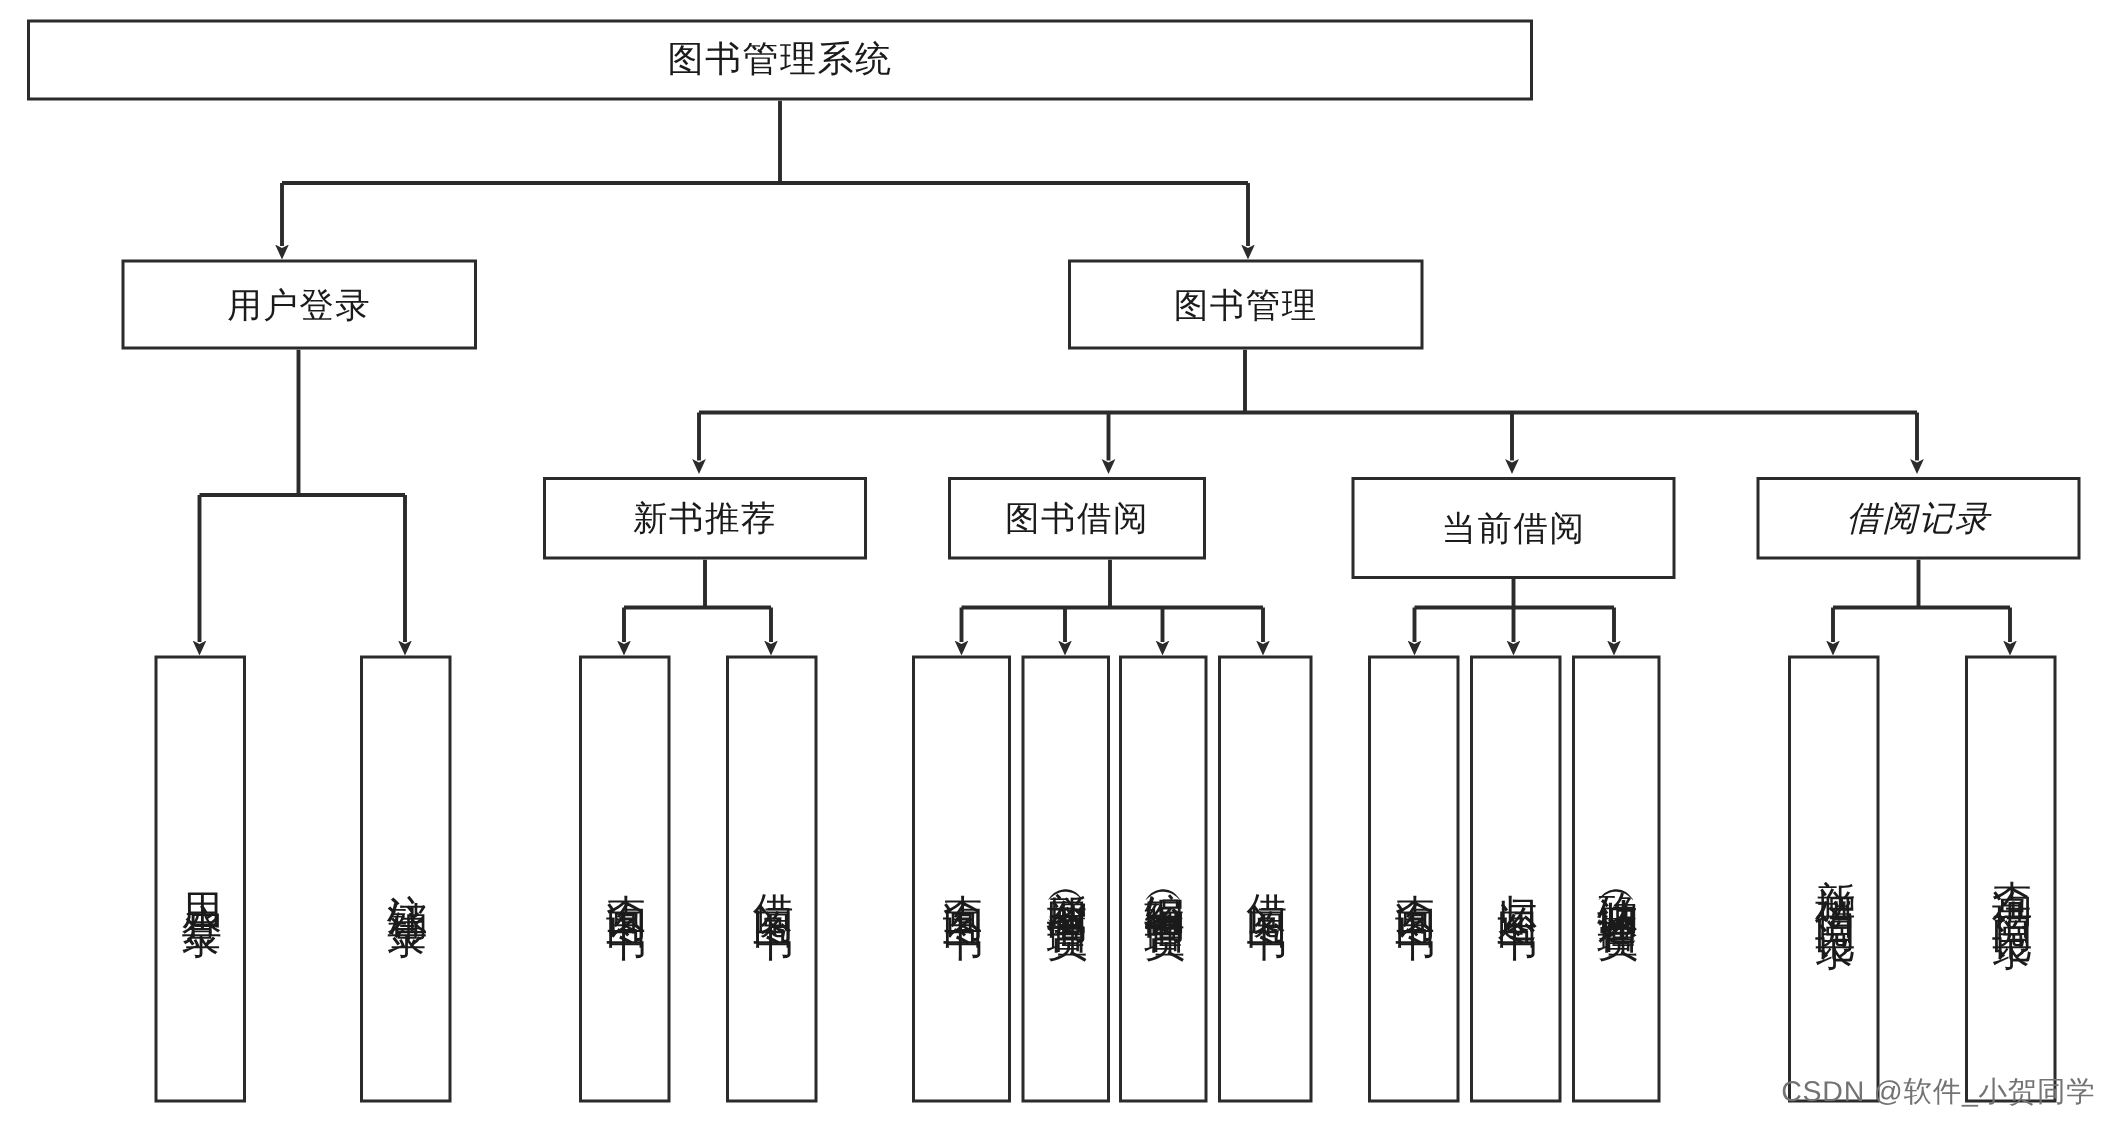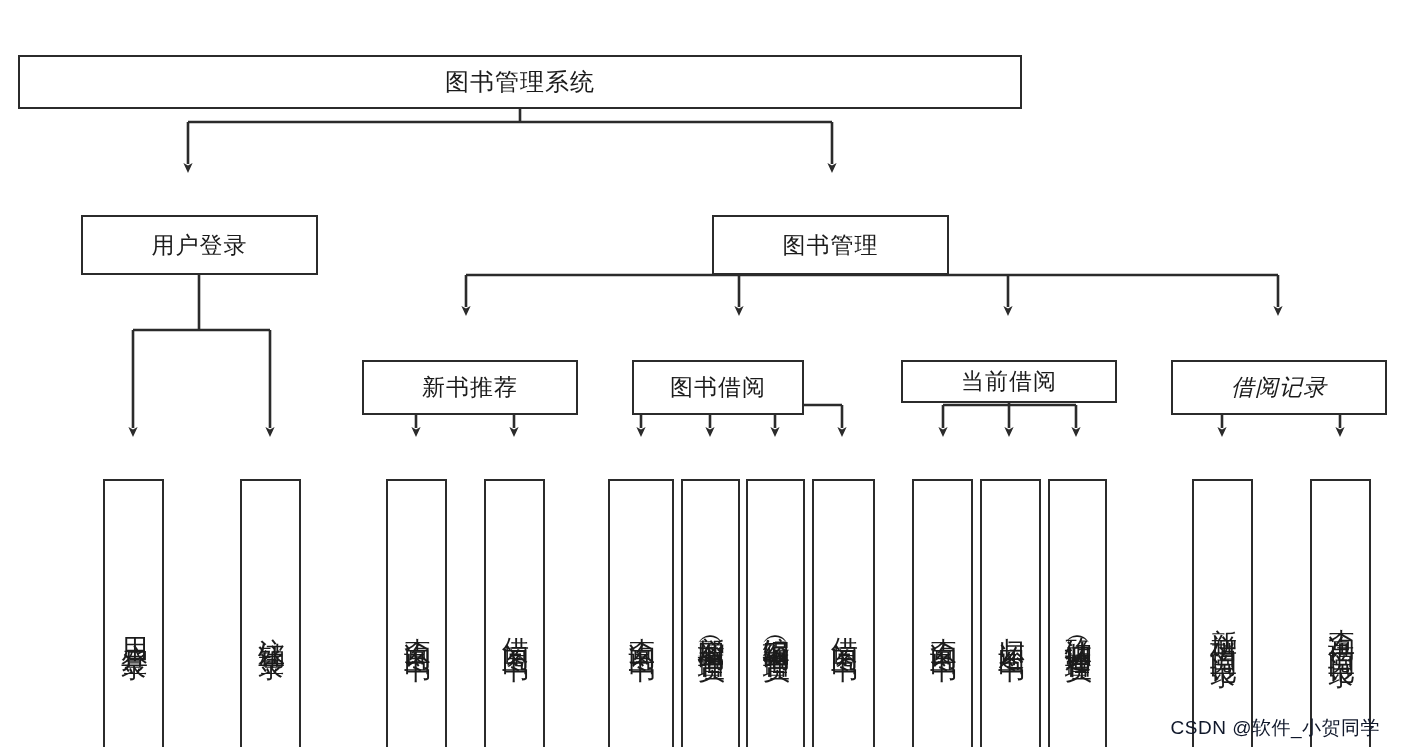--- a/index.html
+++ b/index.html
@@ -22,21 +22,20 @@
   }
   .node{
     position:absolute;
     box-sizing:border-box;
     border:2.5px solid #2b2b2b;
     background:#ffffff;
     display:flex;
     align-items:center;
     justify-content:center;
     color:#1b1b1b;
-    margin-top:42px;
   }
   .node .lbl{
     display:block;
     white-space:nowrap;
     letter-spacing:1px;
   }
   
   .node.h .lbl{
     font-size:23px;
     line-height:1;
@@ -60,24 +59,24 @@
   .node.v.long .lbl{
     font-size:27px;
     letter-spacing:3px;
     line-height:1.1;
   }
   .node.v.tall6 .lbl{
     letter-spacing:7px;
   }
   .watermark{
     position:absolute;
-    right:25px;
+    right:8px;
     bottom:6px;
     font-size:19px;
-    color:#0f172a;
+    color:#737373;
     white-space:nowrap;
     letter-spacing:0.5px;
   }
 </style>
 </head>
 <body>
 
 <div id="canvas">
 
   <svg id="wires" viewBox="0 0 1405 747">
@@ -140,21 +139,21 @@
   <div class="node h" style="left:362px;top:318px;width:216px;height:55px;">
     <span class="lbl">新书推荐</span>
   </div>
 
   <div class="node h" style="left:712px;top:173px;width:237px;height:60px;">
     <span class="lbl">图书管理</span>
   </div>
   <div class="node h" style="left:632px;top:318px;width:172px;height:55px;">
     <span class="lbl">图书借阅</span>
   </div>
-  <div class="node h" style="left:901px;top:318px;width:216px;height:43px;">
+  <div class="node h" style="left:901px;top:318px;width:216px;height:68px;">
     <span class="lbl">当前借阅</span>
   </div>
   <div class="node h" style="left:1171px;top:318px;width:216px;height:55px;font-style:italic;">
     <span class="lbl">借阅记录</span>
   </div>
 
   <div class="node v" style="left:103px;top:437px;width:61px;height:298px;">
     <span class="lbl">用户登录</span>
   </div>
   <div class="node v" style="left:240px;top:437px;width:61px;height:298px;">

